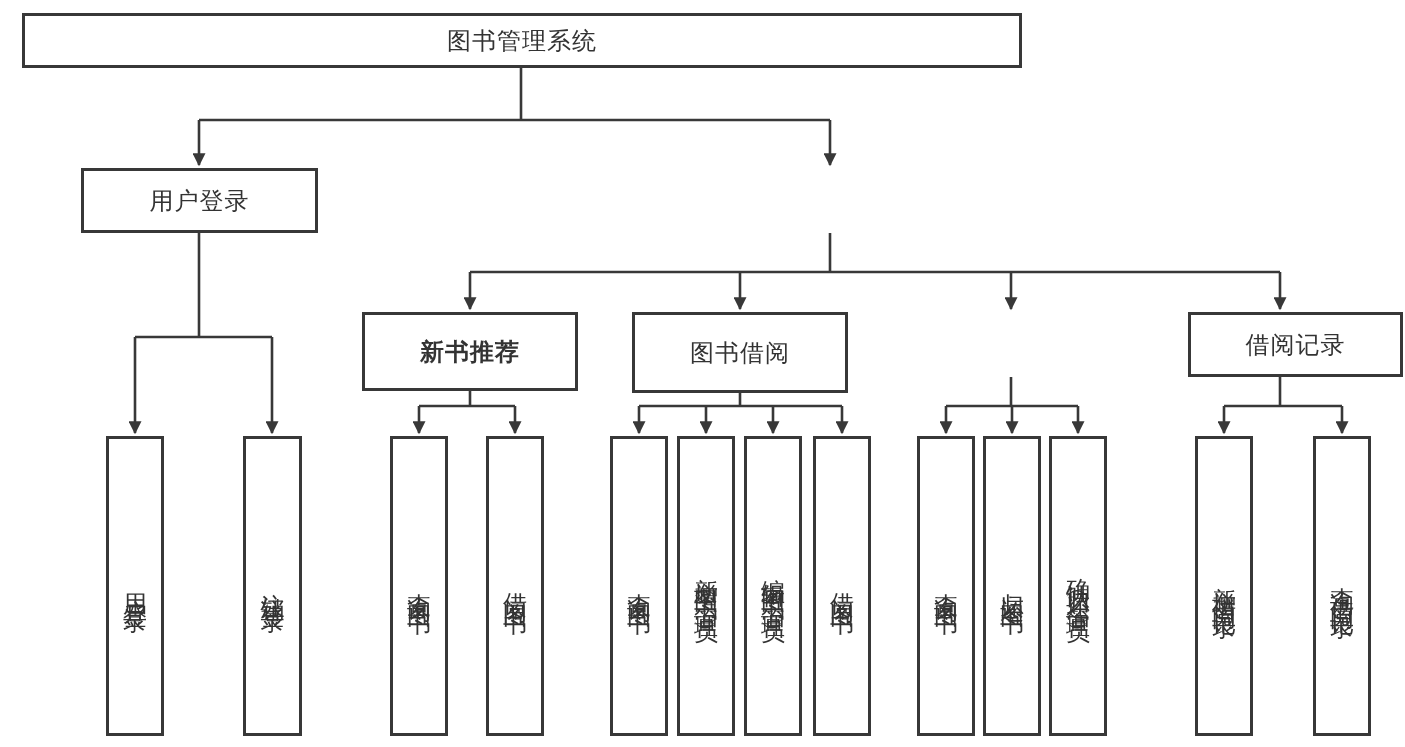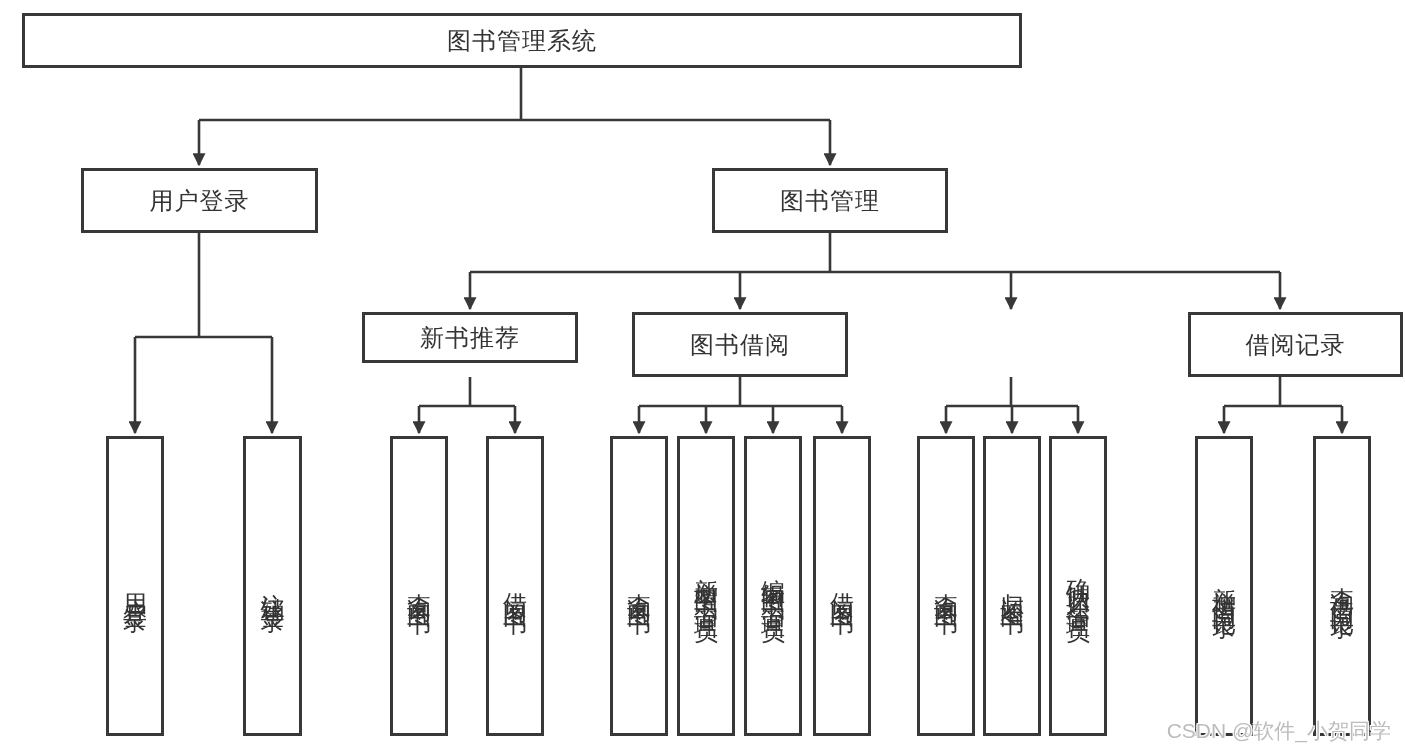--- a/index.html
+++ b/index.html
@@ -113,28 +113,25 @@
     <path d="M1342,406 V433" marker-end="url(#arrow)"></path>
   </svg>
 
   <div class="node h" style="left:22px; top:13px; width:1000px; height:55px;">
     <span>图书管理系统</span>
   </div>
 
   <div class="node h" style="left:81px; top:168px; width:237px; height:65px;">
     <span>用户登录</span>
   </div>
-  <div class="node h" style="left:712px; top:168px; width:236px; height:65px;">
-    <span>图书管理</span>
-  </div>
 
-  <div class="node h" style="left:362px; top:312px; width:216px; height:51px;">
+  <div class="node h" style="left:362px; top:312px; width:216px; height:79px;font-weight:bold;">
     <span>新书推荐</span>
   </div>
-  <div class="node h" style="left:632px; top:312px; width:216px; height:65px;text-align:right;">
+  <div class="node h" style="left:632px; top:312px; width:216px; height:81px;text-align:right;">
     <span>图书借阅</span>
   </div>
   <div class="node h" style="left:1172px; top:312px; width:215px; height:65px;margin-left:16px;">
     <span>借阅记录</span>
   </div>
 
   <div class="node v" style="left:106px; top:436px; width:58px; height:300px;">
     <span>用户登录</span>
   </div>
   <div class="node v" style="left:243px; top:436px; width:59px; height:300px;">
@@ -171,15 +168,14 @@
     <span>确认归还（管理员）</span>
   </div>
 
   <div class="node v" style="left:1195px; top:436px; width:58px; height:300px;">
     <span>新增借阅记录</span>
   </div>
   <div class="node v" style="left:1313px; top:436px; width:58px; height:300px;">
     <span>查询借阅记录</span>
   </div>
 
-  <div class="watermark">CSDN @软件_小贺同学</div>
 
 </div>
 
 </body></html>

